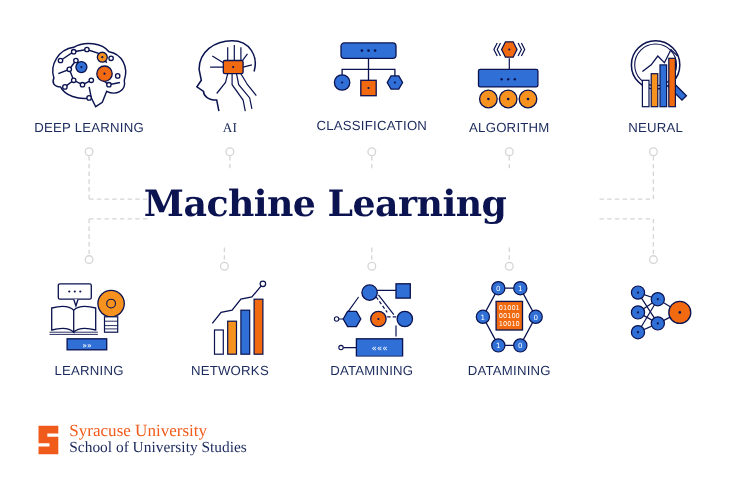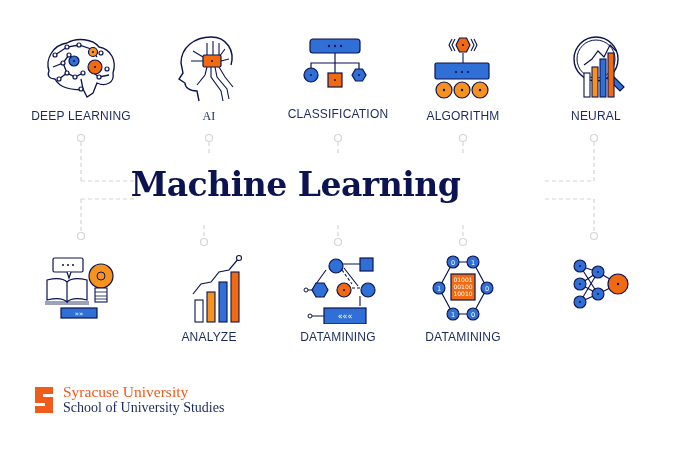--- a/index.html
+++ b/index.html
@@ -167,32 +167,33 @@
       </g>
     <path d="M6 24 L6 44 C14 42 22 42 26 46 L26 26 C22 22 14 22 6 24 Z M26 26 C30 22 38 22 46 24 L46 44 C38 42 30 42 26 46" stroke="#0b1350" stroke-width="1.2" fill="#fff"></path>
     <path d="M4 46 L48 46 M4 48 L48 48" stroke="#0b1350" stroke-width="0.8"></path>
     <circle cx="60" cy="20" r="12" fill="#f7921e" stroke="#0b1350" stroke-width="1.2"></circle>
     <circle cx="60" cy="20" r="4" fill="none" stroke="#0b1350" stroke-width="1"></circle>
     <rect x="54" y="32" width="12" height="14" fill="#fff" stroke="#0b1350" stroke-width="1.1"></rect>
     <path d="M54 36 L66 36 M54 40 L66 40 M54 43 L66 43" stroke="#0b1350" stroke-width="0.8"></path>
     <rect x="20" y="52" width="36" height="10" fill="#2f6fd6" stroke="#0b1350" stroke-width="1.2"></rect>
     <text x="38" y="60" font-size="7" fill="#fff" text-anchor="middle" font-family="DejaVu Sans, sans-serif">»»</text>
   </svg>
+  <div class="label">LEARNING</div>
 </div>
 
 <div class="tile" style="left:149px;top:254px;">
   <svg width="80" height="70" viewBox="0 0 80 70">
     <path d="M24 40 L32 30 L42 28 L50 18 L60 16 L70 4" stroke="#0b1350" stroke-width="1.2" fill="none"></path>
     <circle cx="70" cy="4" r="2.5" fill="#fff" stroke="#0b1350" stroke-width="1.1"></circle>
     <rect x="26" y="46" width="8" height="22" fill="#fff" stroke="#0b1350" stroke-width="1.1"></rect>
     <rect x="38" y="38" width="8" height="30" fill="#f7921e" stroke="#0b1350" stroke-width="1.1"></rect>
     <rect x="50" y="28" width="8" height="40" fill="#2f6fd6" stroke="#0b1350" stroke-width="1.1"></rect>
     <rect x="62" y="18" width="8" height="50" fill="#f26a10" stroke="#0b1350" stroke-width="1.1"></rect>
   </svg>
-  <div class="label">ANALYZE</div>
+  <div class="label">NETWORKS</div>
 </div>
 
 <div class="tile" style="left:278px;top:254px;">
   <svg width="80" height="70" viewBox="0 0 80 70">
     <g stroke="#0b1350" stroke-width="1.1" fill="none">
       <path d="M44 10 L64 10 M46 14 L60 32 M18 30 L28 16 M14 36 L8 36 M14 62 L26 62 M62 42 L62 52"></path>
       <path d="M44 16 L54 30 M54 34 L64 34" stroke-dasharray="3 2"></path>
     </g>
     <circle cx="8" cy="36" r="2" fill="#fff" stroke="#0b1350"></circle>
     <circle cx="12" cy="62" r="2" fill="#fff" stroke="#0b1350"></circle>

